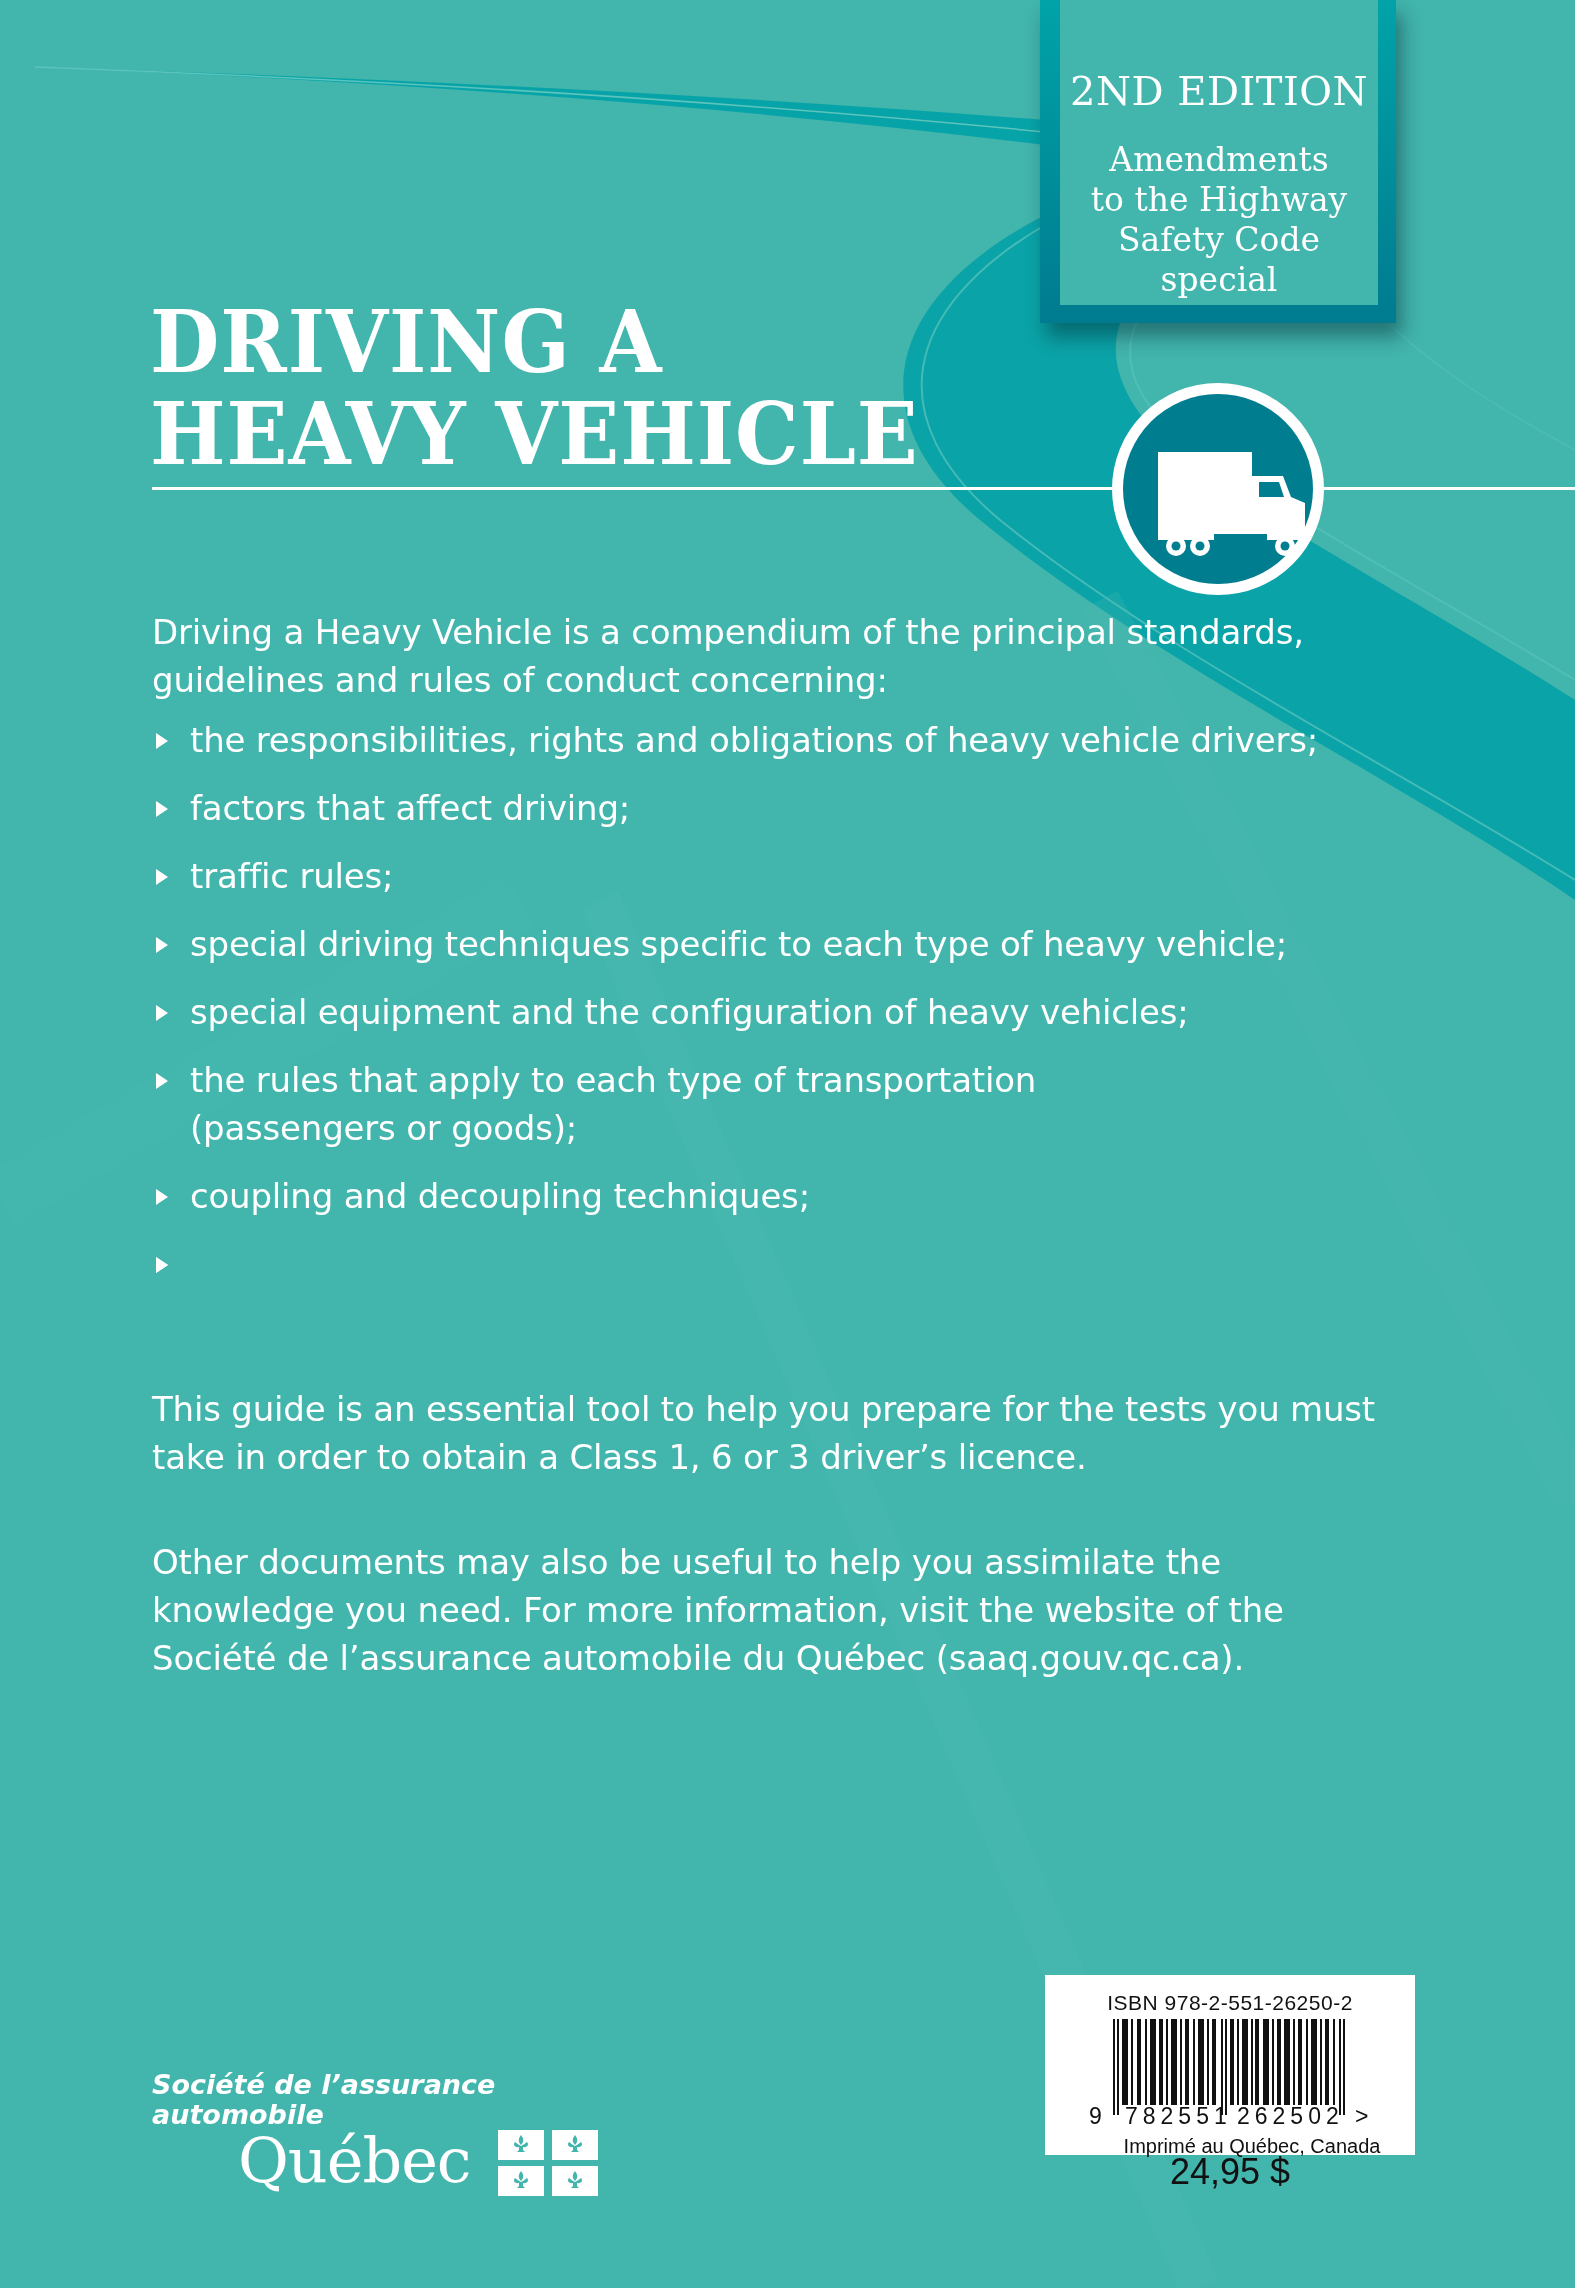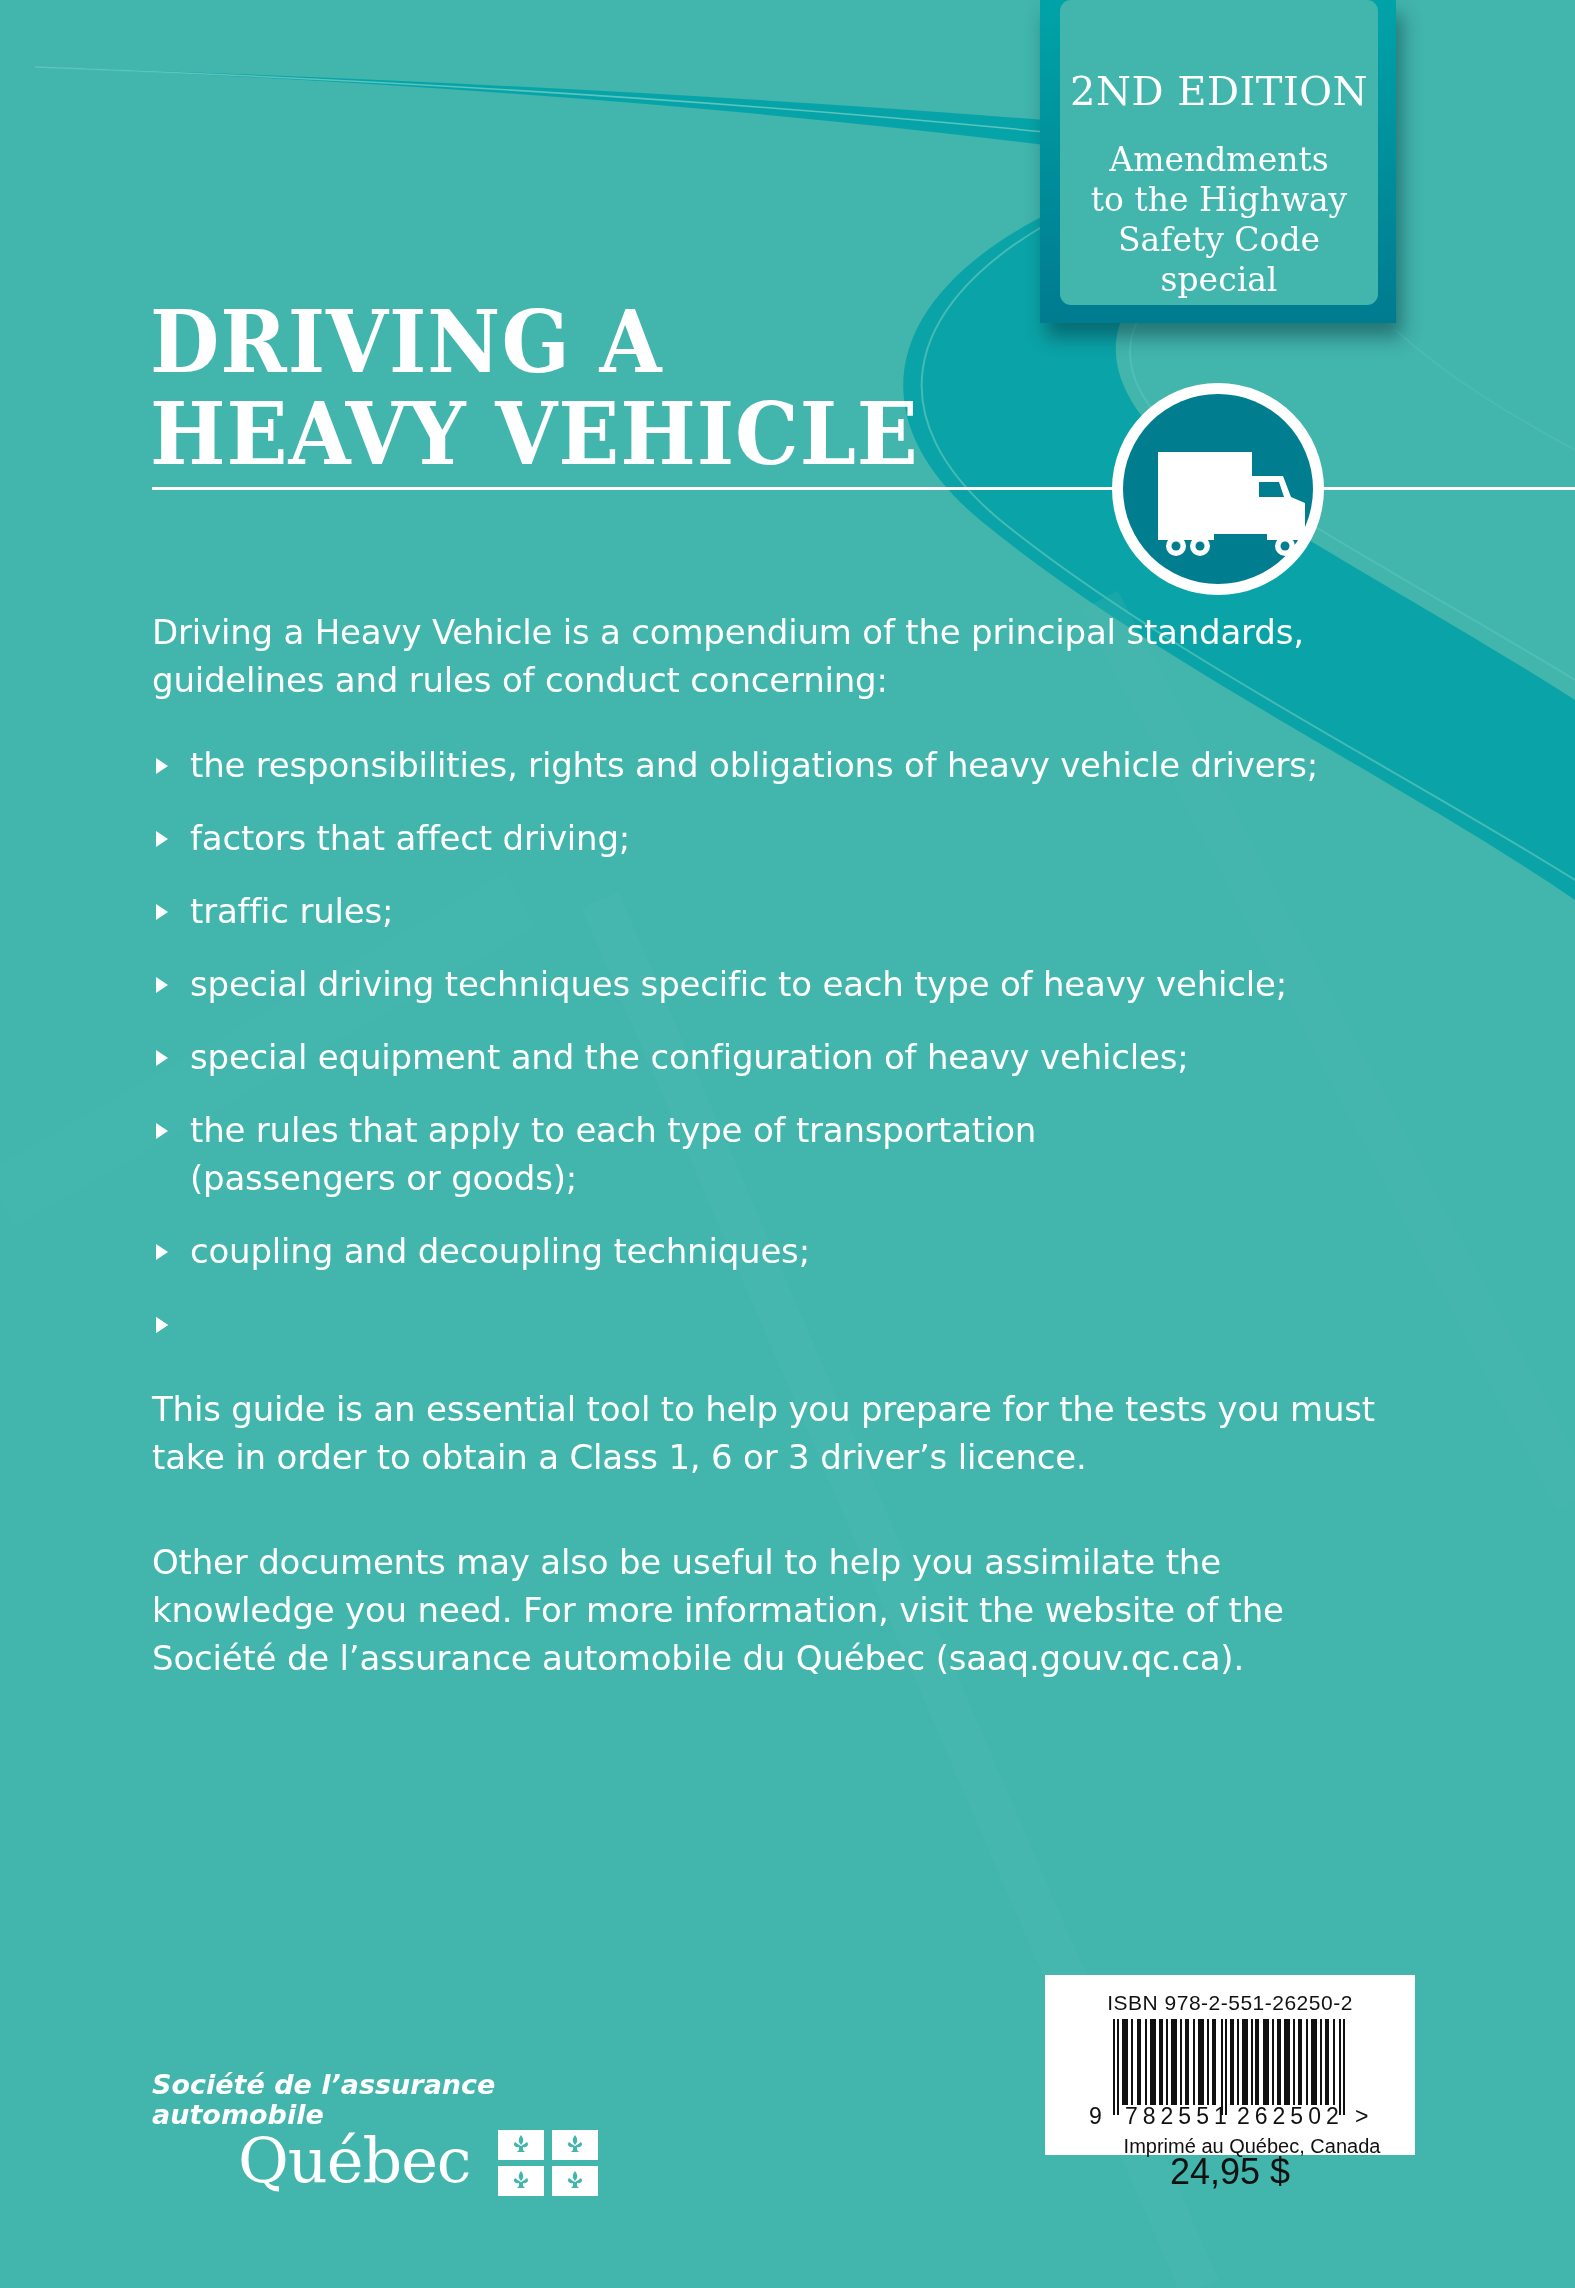--- a/index.html
+++ b/index.html
@@ -1,29 +1,29 @@
 <!DOCTYPE html>
 <html><head>
 <meta charset="utf-8">
 <style>
   html, body { margin:0; padding:0; }
   body { width:1575px; height:2288px; overflow:hidden; background:#42b5ad; position:relative; font-family:"DejaVu Sans", sans-serif; color:#fff; }
   .bg { position:absolute; inset:0; }
   .badge { position:absolute; left:1040px; top:0; width:356px; height:323px; background:linear-gradient(#00a3a8,#007b8f); box-shadow:6px 14px 18px rgba(0,40,50,0.45); }
-  .badge-inner { position:absolute; left:20px; top:0; width:318px; height:305px; background:#42b5ad; text-align:center; font-family:"DejaVu Serif", serif;border-radius:11px; }
+  .badge-inner { position:absolute; left:20px; top:0; width:318px; height:305px; background:#42b5ad; text-align:center; font-family:"DejaVu Serif", serif; }
   .badge-edition { position:absolute; left:0; right:0; top:68px; font-size:40px; font-weight:normal; letter-spacing:0.5px; }
   .badge-note { position:absolute; left:0; right:0; top:140px; font-size:33px; line-height:40px; }
   .title { position:absolute; left:150px; top:296px; font-family:"DejaVu Serif", serif; font-weight:bold; font-size:86px; line-height:92px; letter-spacing:1px; transform:scaleX(0.93); transform-origin:left top; }
   .rule { position:absolute; left:152px; top:487px; width:1423px; height:3px; background:#fff; }
   .truck-badge { position:absolute; left:1112px; top:383px; width:212px; height:212px; border-radius:50%; background:#fff; }
   .truck-circle { position:absolute; left:11px; top:11px; width:190px; height:190px; border-radius:50%; background:#007d8f; }
   .body-text { position:absolute; left:152px; font-size:34px; line-height:48px; letter-spacing:-0.2px; }
   .intro { top:608px; width:1250px; }
   .bullets { position:absolute; left:152px; top:716px; margin:0; padding:0; list-style:none; font-size:34px; line-height:48px; }
-  .bullets li { position:relative; padding-left:38px; margin-bottom:20px; white-space:pre-line; letter-spacing:-0.2px;margin-top:25px; }
+  .bullets li { position:relative; padding-left:38px; margin-bottom:20px; white-space:pre-line; letter-spacing:-0.2px; }
   .bullets .tri { position:absolute; left:4px; top:17px; width:0; height:0; border-top:8px solid transparent; border-bottom:8px solid transparent; border-left:12px solid #fff; }
   .p2 { top:1385px; width:1250px; }
   .p3 { top:1538px; width:1250px; }
   .logo { position:absolute; left:152px; top:2070px; }
   .logo-soc { font-family:"DejaVu Sans", sans-serif; font-style:italic; font-weight:bold; font-size:27px; line-height:30px; }
   .logo-qc { position:absolute; left:86px; top:54px; font-family:"DejaVu Serif", serif; font-size:62px; letter-spacing:-1px; }
   .flag { position:absolute; left:346px; top:60px; width:100px; height:66px; }
   .isbn-box { position:absolute; left:1045px; top:1975px; width:370px; height:180px; background:#fff; color:#111; font-family:"Liberation Sans", sans-serif; text-align:center; }
   .isbn-label { position:absolute; left:0; right:0; top:16px; font-size:21px; letter-spacing:0.5px; }
   .barcode { position:absolute; left:68px; top:44px; width:232px; height:96px; }

